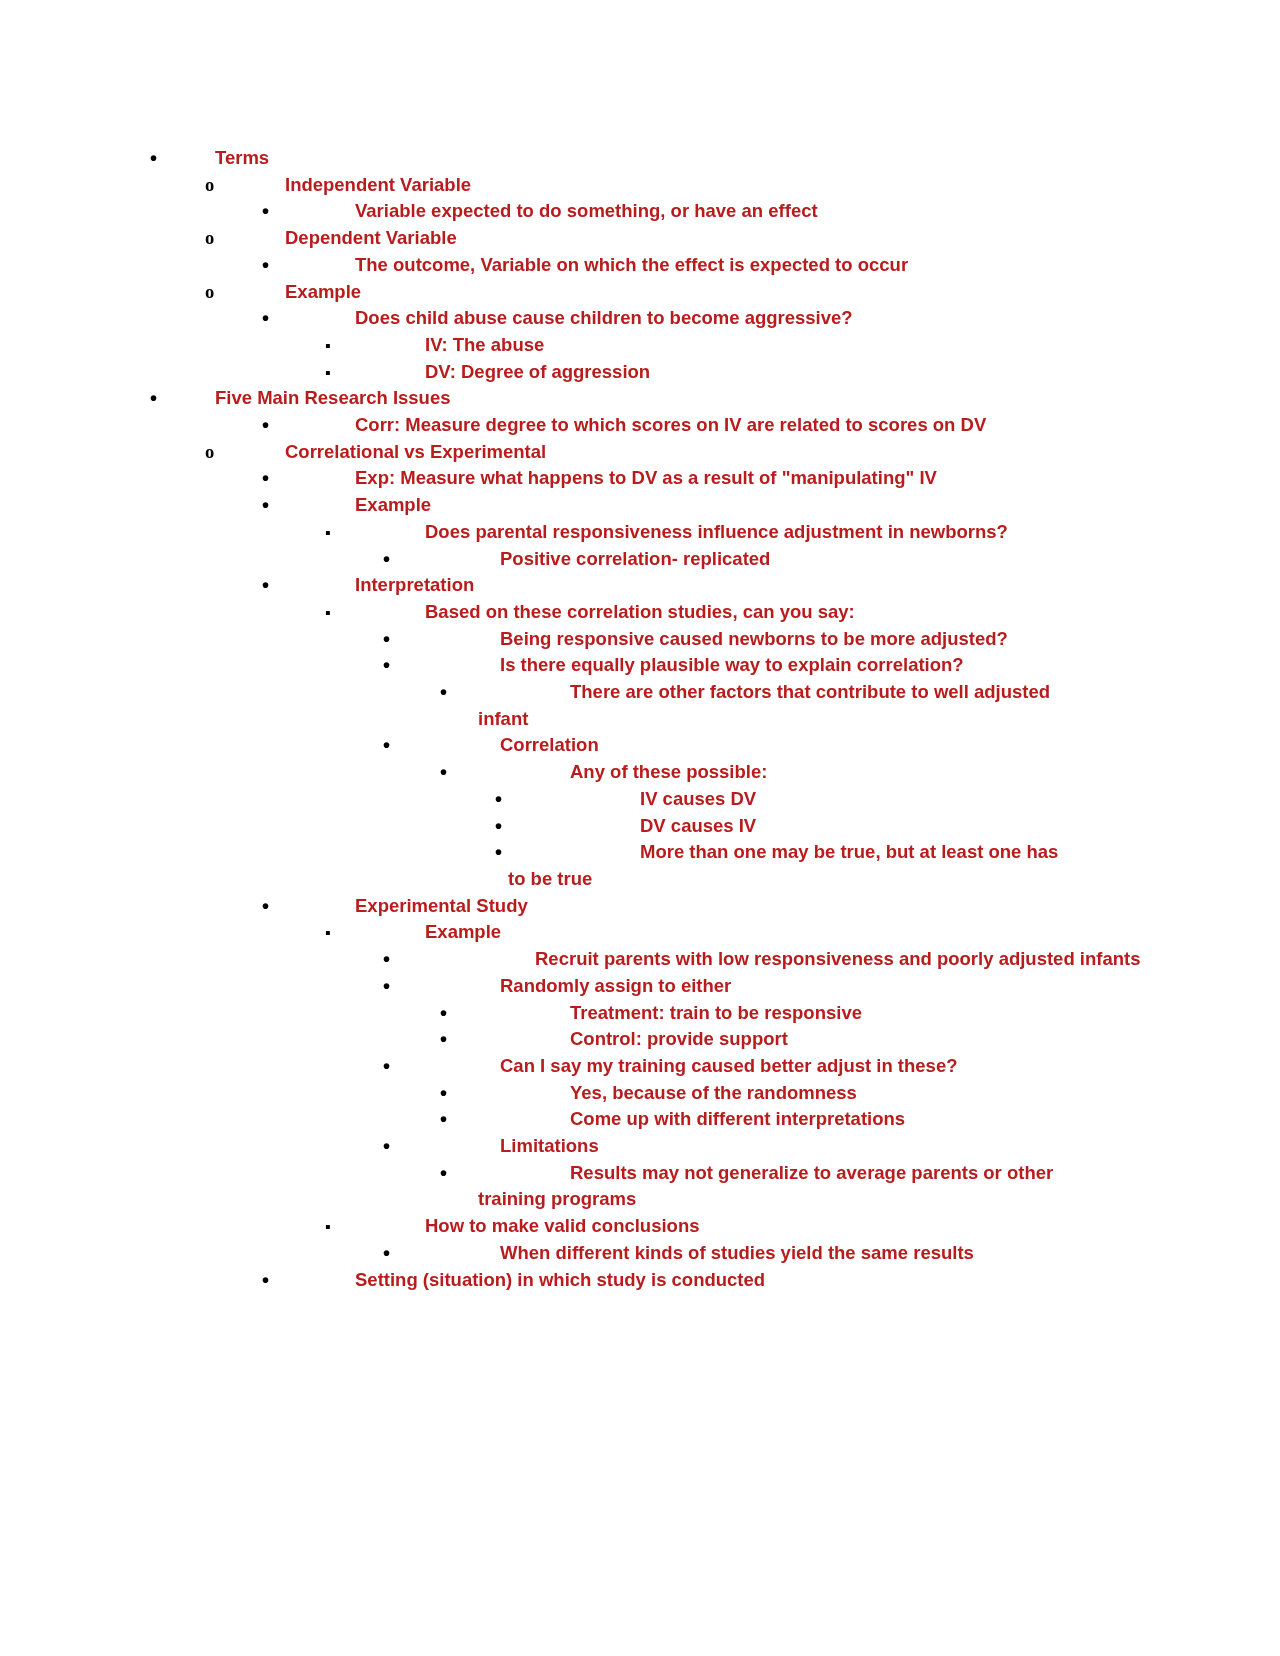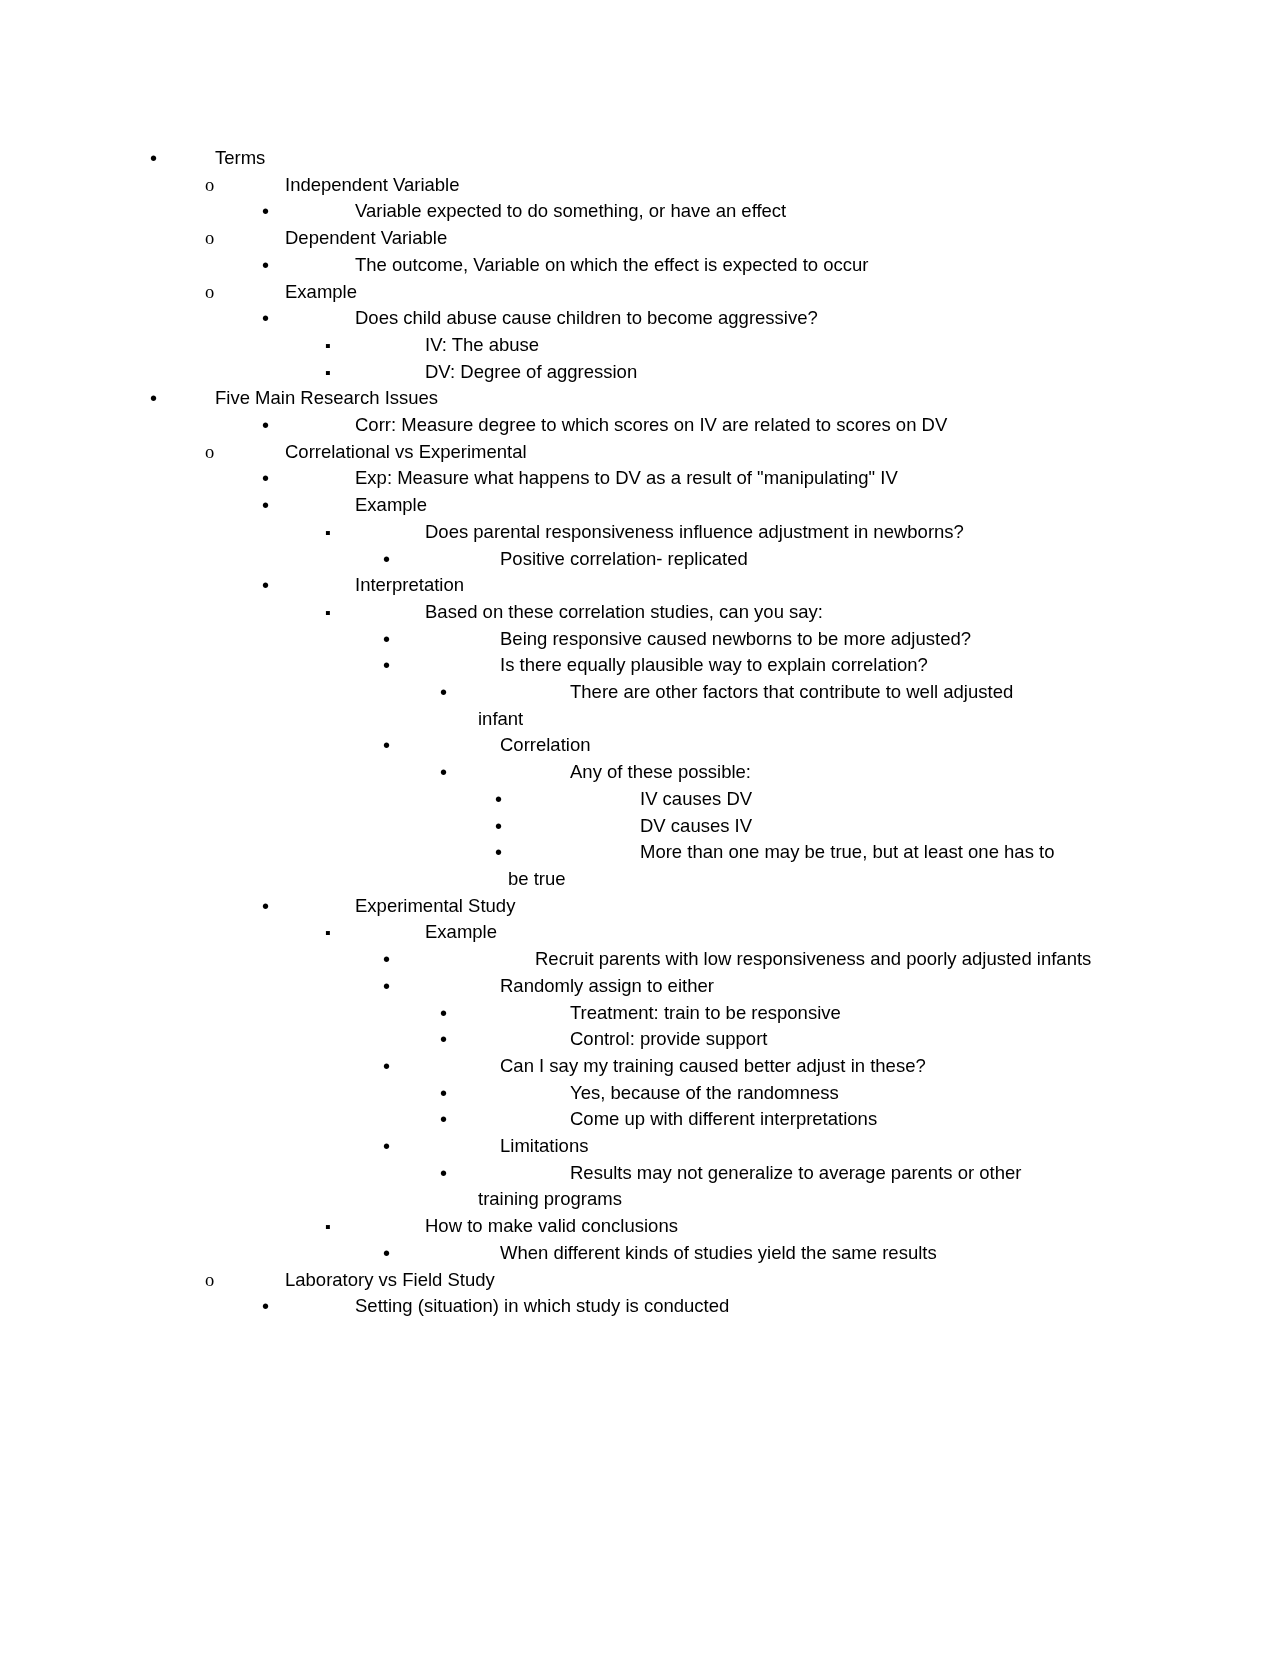--- a/index.html
+++ b/index.html
@@ -19,22 +19,23 @@
   .doc-body {
     position: absolute;
     left: 0;
     top: 145px;
     width: 1280px;
   }
   .outline-item {
     position: relative;
     font-size: 18.5px;
     line-height: 26.7px;
-    color: #000000;
+    color: #b91c1c;
     min-height: 26.7px;
+    font-weight: bold;
   }
   .marker {
     position: absolute;
     top: 0;
     line-height: 26.7px;
     font-size: 18.5px;
     color: #000000;
     user-select: none;
   }
   .marker.disc::before  { content: "\2022"; font-size: 20px; }
@@ -227,22 +228,18 @@
         <span class="item-text">Results may not generalize to average parents or other training programs</span>
       </div>
       <div class="outline-item lvl4">
         <span class="marker square"></span>
         <span class="item-text">How to make valid conclusions</span>
       </div>
       <div class="outline-item lvl5">
         <span class="marker disc"></span>
         <span class="item-text">When different kinds of studies yield the same results</span>
       </div>
-      <div class="outline-item lvl2">
-        <span class="marker circle"></span>
-        <span class="item-text">Laboratory vs Field Study</span>
-      </div>
       <div class="outline-item lvl3">
         <span class="marker disc"></span>
         <span class="item-text">Setting (situation) in which study is conducted</span>
       </div>
     </div>
 </div>
 
 </body></html>

